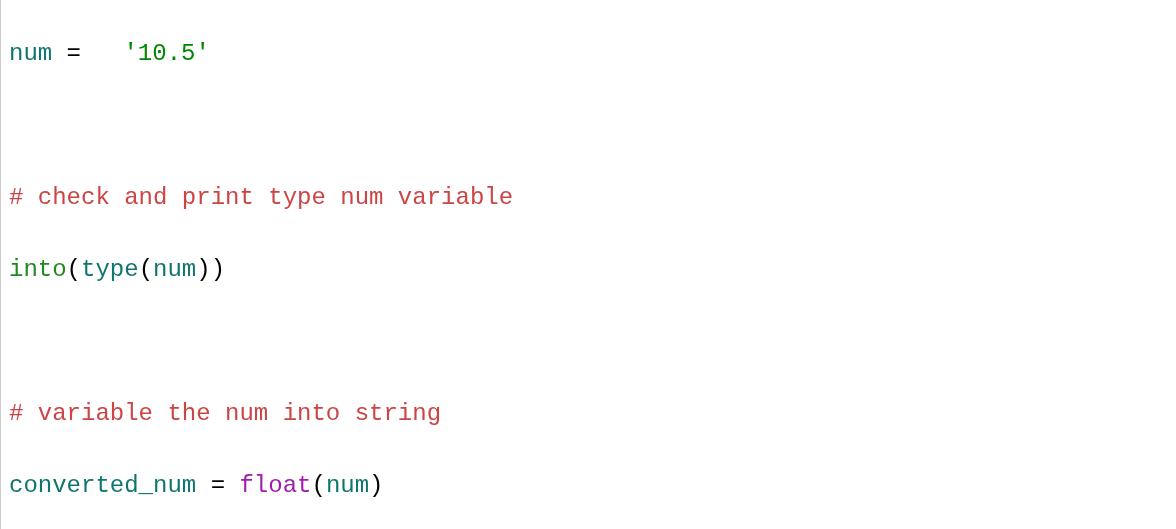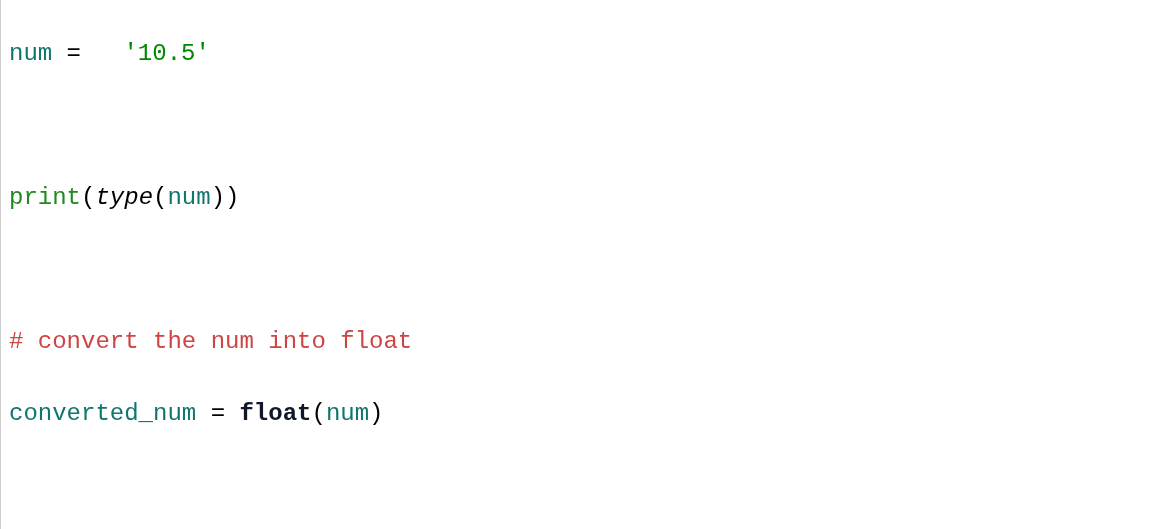--- a/index.html
+++ b/index.html
@@ -22,32 +22,33 @@
     }
     .line {
       min-height: 1.5em;
     }
     .tok-var { color: #0f766e; }
     .tok-op { color: #000; }
     .tok-str { color: #008800; margin-left: 28px; }
     .tok-comment { color: #cc4444; }
     .tok-punct { color: #000; }
     .tok-print { color: #228822; }
-    .tok-type { color: #000000; font-style: italic; }
-    .tok-float { color: #0f172a; font-weight: bold; }
+    .tok-type { color: #0f766e; }
+    .tok-float { color: #a21caf; }
   </style>
 </head>
 <body>
 
 <div class="code-block">
 <div class="line"><span class="tok-var">num</span><span class="tok-op"> = </span><span class="tok-str">'10.5'</span></div>
 <div class="line">&nbsp;</div>
-<div class="line"><span class="tok-print">print</span><span class="tok-punct">(</span><span class="tok-type">type</span><span class="tok-punct">(</span><span class="tok-var">num</span><span class="tok-punct">)</span><span class="tok-punct">)</span></div>
+<div class="line"><span class="tok-comment"># check and print type num variable</span></div>
+<div class="line"><span class="tok-print">into</span><span class="tok-punct">(</span><span class="tok-type">type</span><span class="tok-punct">(</span><span class="tok-var">num</span><span class="tok-punct">)</span><span class="tok-punct">)</span></div>
 <div class="line">&nbsp;</div>
-<div class="line"><span class="tok-comment"># convert the num into float</span></div>
+<div class="line"><span class="tok-comment"># variable the num into string</span></div>
 <div class="line"><span class="tok-var">converted_num</span><span class="tok-op"> = </span><span class="tok-float">float</span><span class="tok-punct">(</span><span class="tok-var">num</span><span class="tok-punct">)</span></div>
 
 
 
 
 
 
 
 </div>
 

